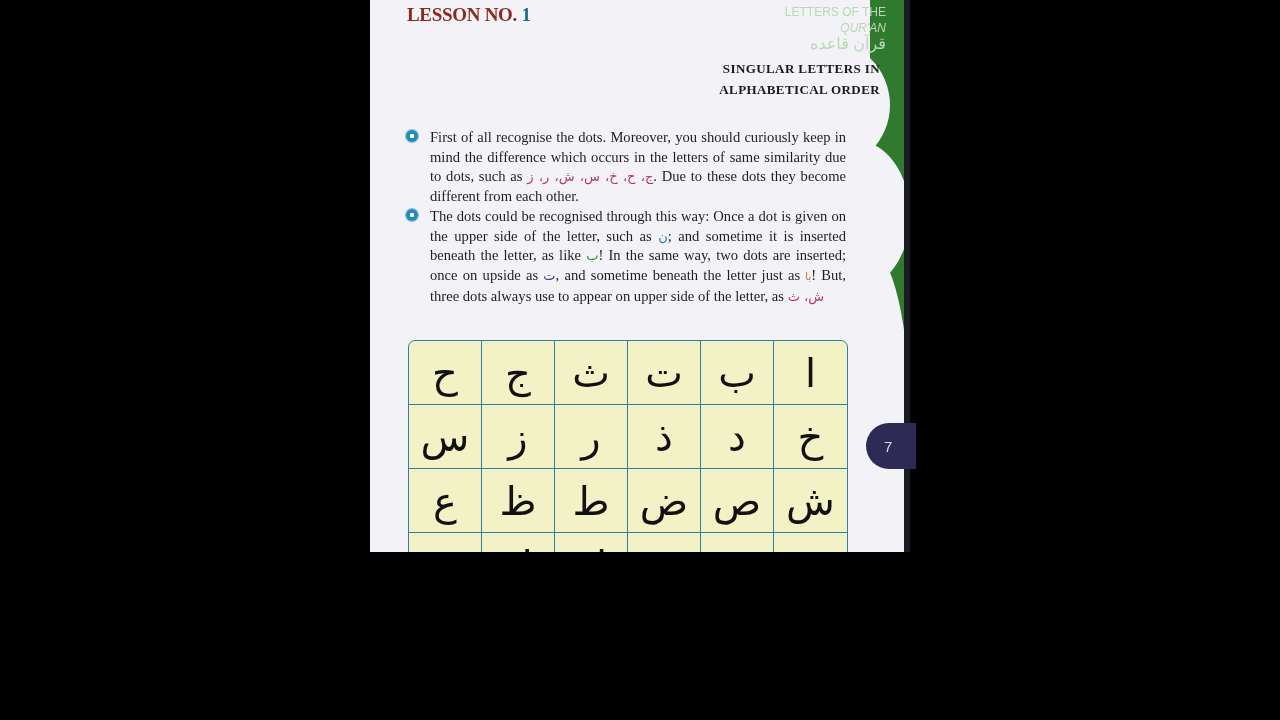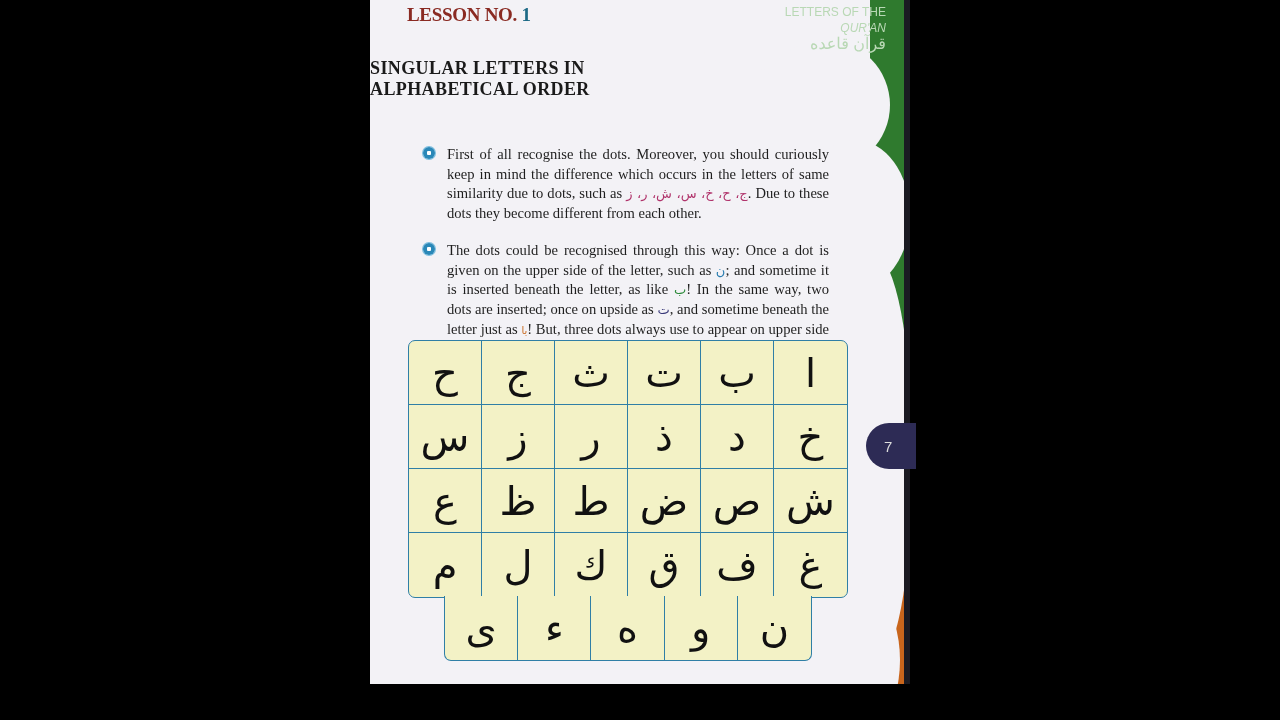--- a/index.html
+++ b/index.html
@@ -1,21 +1,21 @@
 <!DOCTYPE html>
 <html><head>
 <meta charset="utf-8">
 <style>
   html, body { margin: 0; padding: 0; }
   body {
     width: 1280px; height: 720px; background: #000; position: relative; overflow: hidden;
     font-family: "Liberation Serif", serif;
   }
   .page {
-    position: absolute; left: 370px; top: 0; width: 540px; height: 684px;
+    position: absolute; left: 370px; top: 0; width: 540px; height: 552px;
     background: #f4f3f6; overflow: hidden;
   }
   .green-corner {
     position: absolute; right: 0; top: 0; width: 210px; height: 330px;
     background: #2f7a2e;
   }
   .orange-corner {
     position: absolute; right: 0; bottom: 0; width: 200px; height: 180px;
     background: #c8651c;
   }
@@ -30,28 +30,28 @@
     color: #8a2a22; letter-spacing: -0.3px;
   }
   .lesson .num { color: #1d6a86; }
   .primer {
     position: absolute; right: 24px; top: 4px; text-align: right;
     font-family: "Liberation Sans", sans-serif; color: #b9d8b5; font-size: 12px; line-height: 16px;
   }
   .primer .q { font-style: italic; font-weight: normal; }
   .primer .ar { font-size: 16px; }
   .title {
-    position: absolute; left: 0; width: 510px; top: 58px; text-align: left;
-    font-size: 18px; font-weight: bold; color: #1a1a1a; line-height: 21px; letter-spacing: 0.4px;
+    position: absolute; left: 0; width: 510px; top: 58px; text-align: right;
+    font-size: 13px; font-weight: bold; color: #1a1a1a; line-height: 21px; letter-spacing: 0.4px;
   }
   .body-text {
     position: absolute; left: 36px; top: 128px; width: 440px;
     font-size: 14.6px; line-height: 19.7px; color: #1e1e1e;
   }
-  .para { position: relative; padding-left: 24px; text-align: justify; margin: 17px; }
+  .para { position: relative; padding-left: 24px; text-align: justify; margin: 0; }
   .bullet {
     position: absolute; left: 0; top: 2px; width: 12px; height: 12px; border-radius: 50%;
     background: radial-gradient(circle, #fff 0 2px, #2a88b8 2.5px 6px);
     box-shadow: 0 0 0 1px #7cbfe0;
   }
   .ar-pink { color: #b0336b; font-family: "DejaVu Sans", sans-serif; font-size: 13px; }
   .ar-blue { color: #2b7db0; font-family: "DejaVu Sans", sans-serif; font-size: 13px; }
   .ar-green { color: #2c8a3a; font-family: "DejaVu Sans", sans-serif; font-size: 13px; }
   .ar-navy { color: #3a3a7a; font-family: "DejaVu Sans", sans-serif; font-size: 13px; }
   .ar-orange { color: #c96a20; font-family: "DejaVu Sans", sans-serif; font-size: 10px; }

